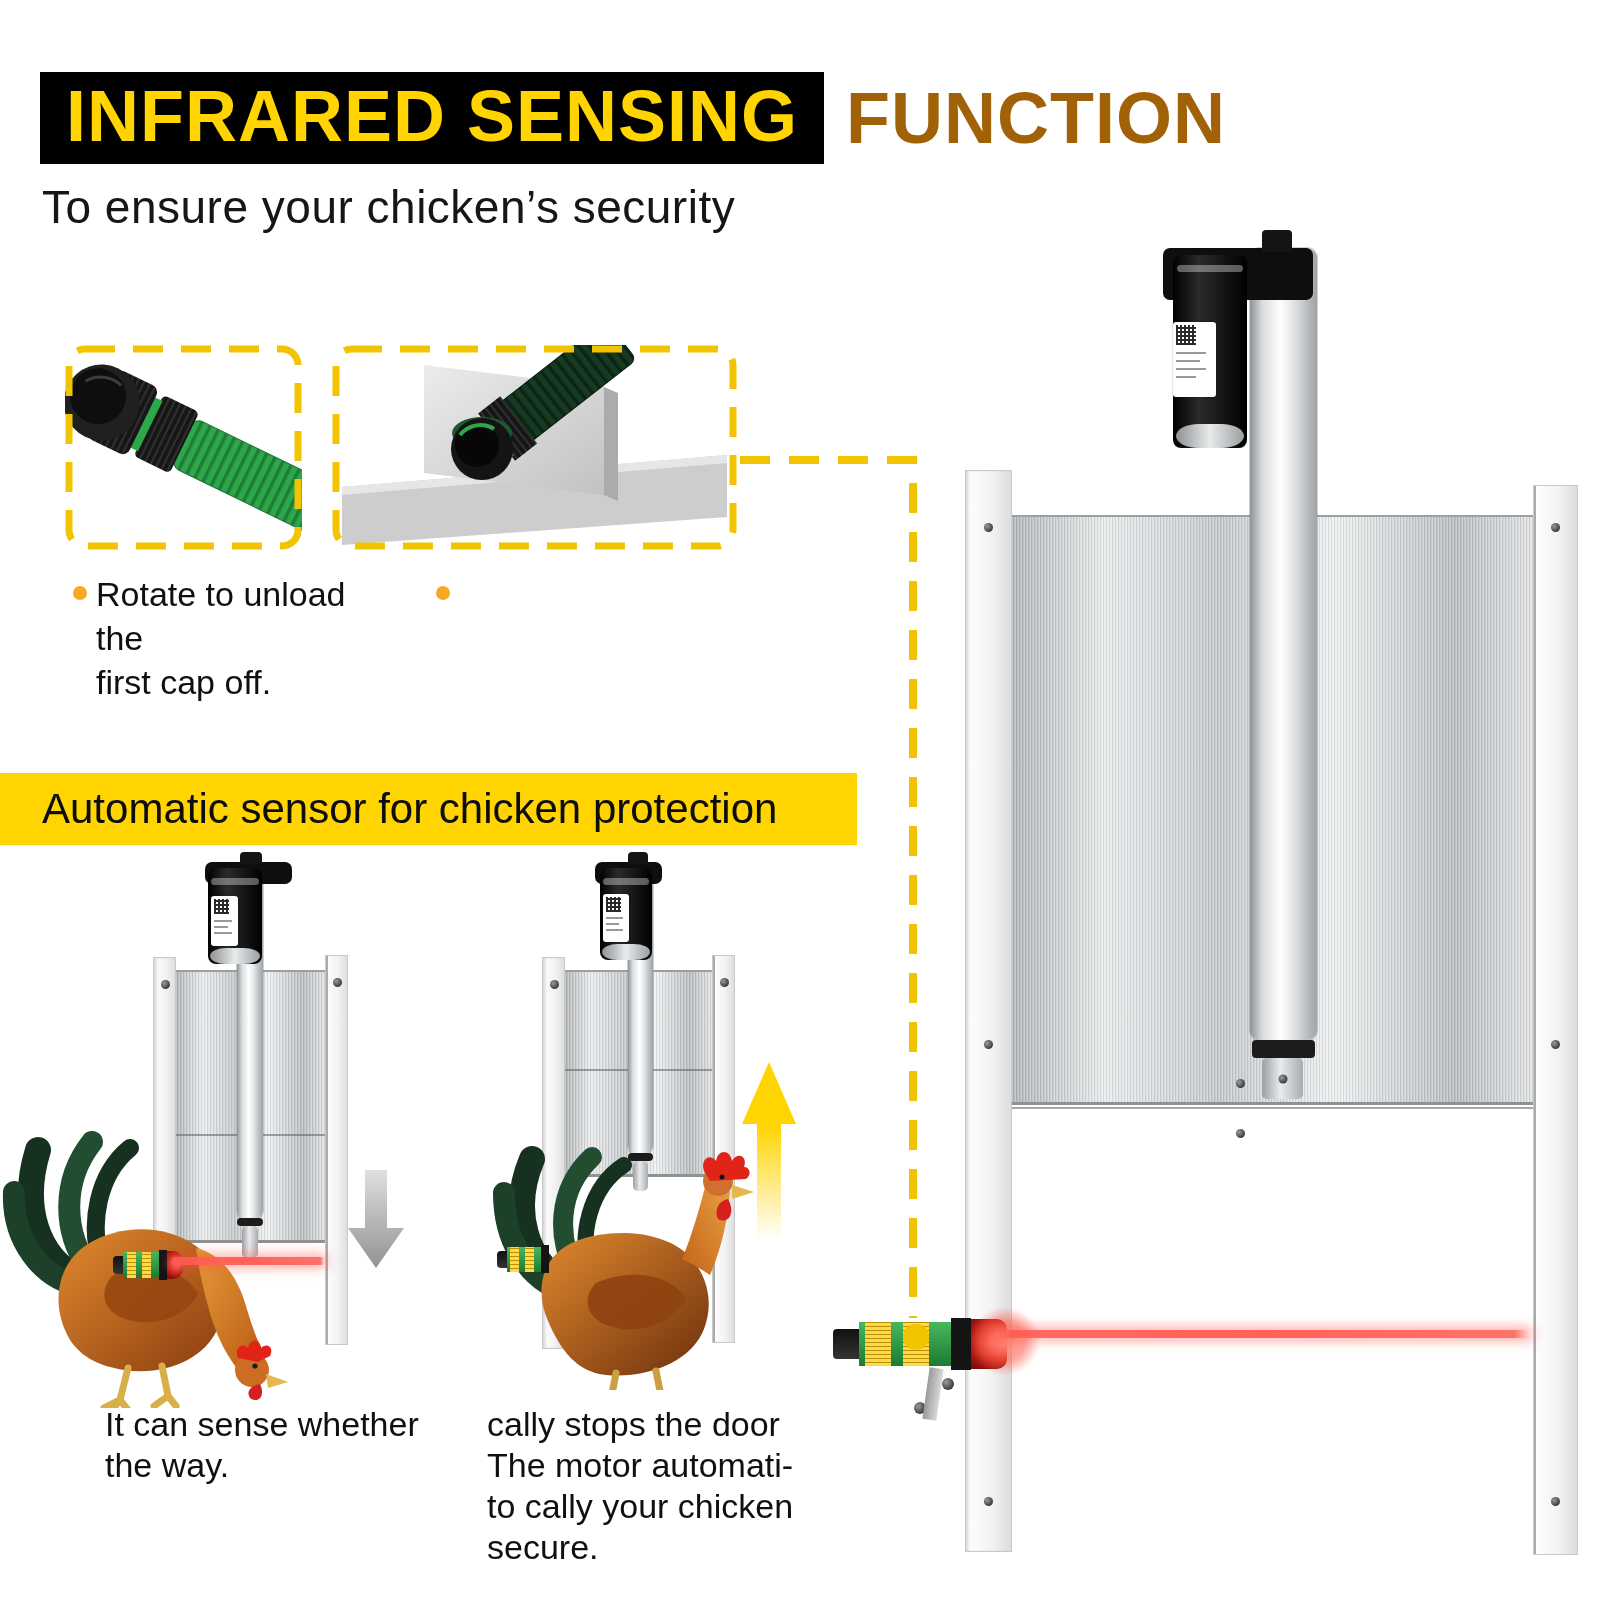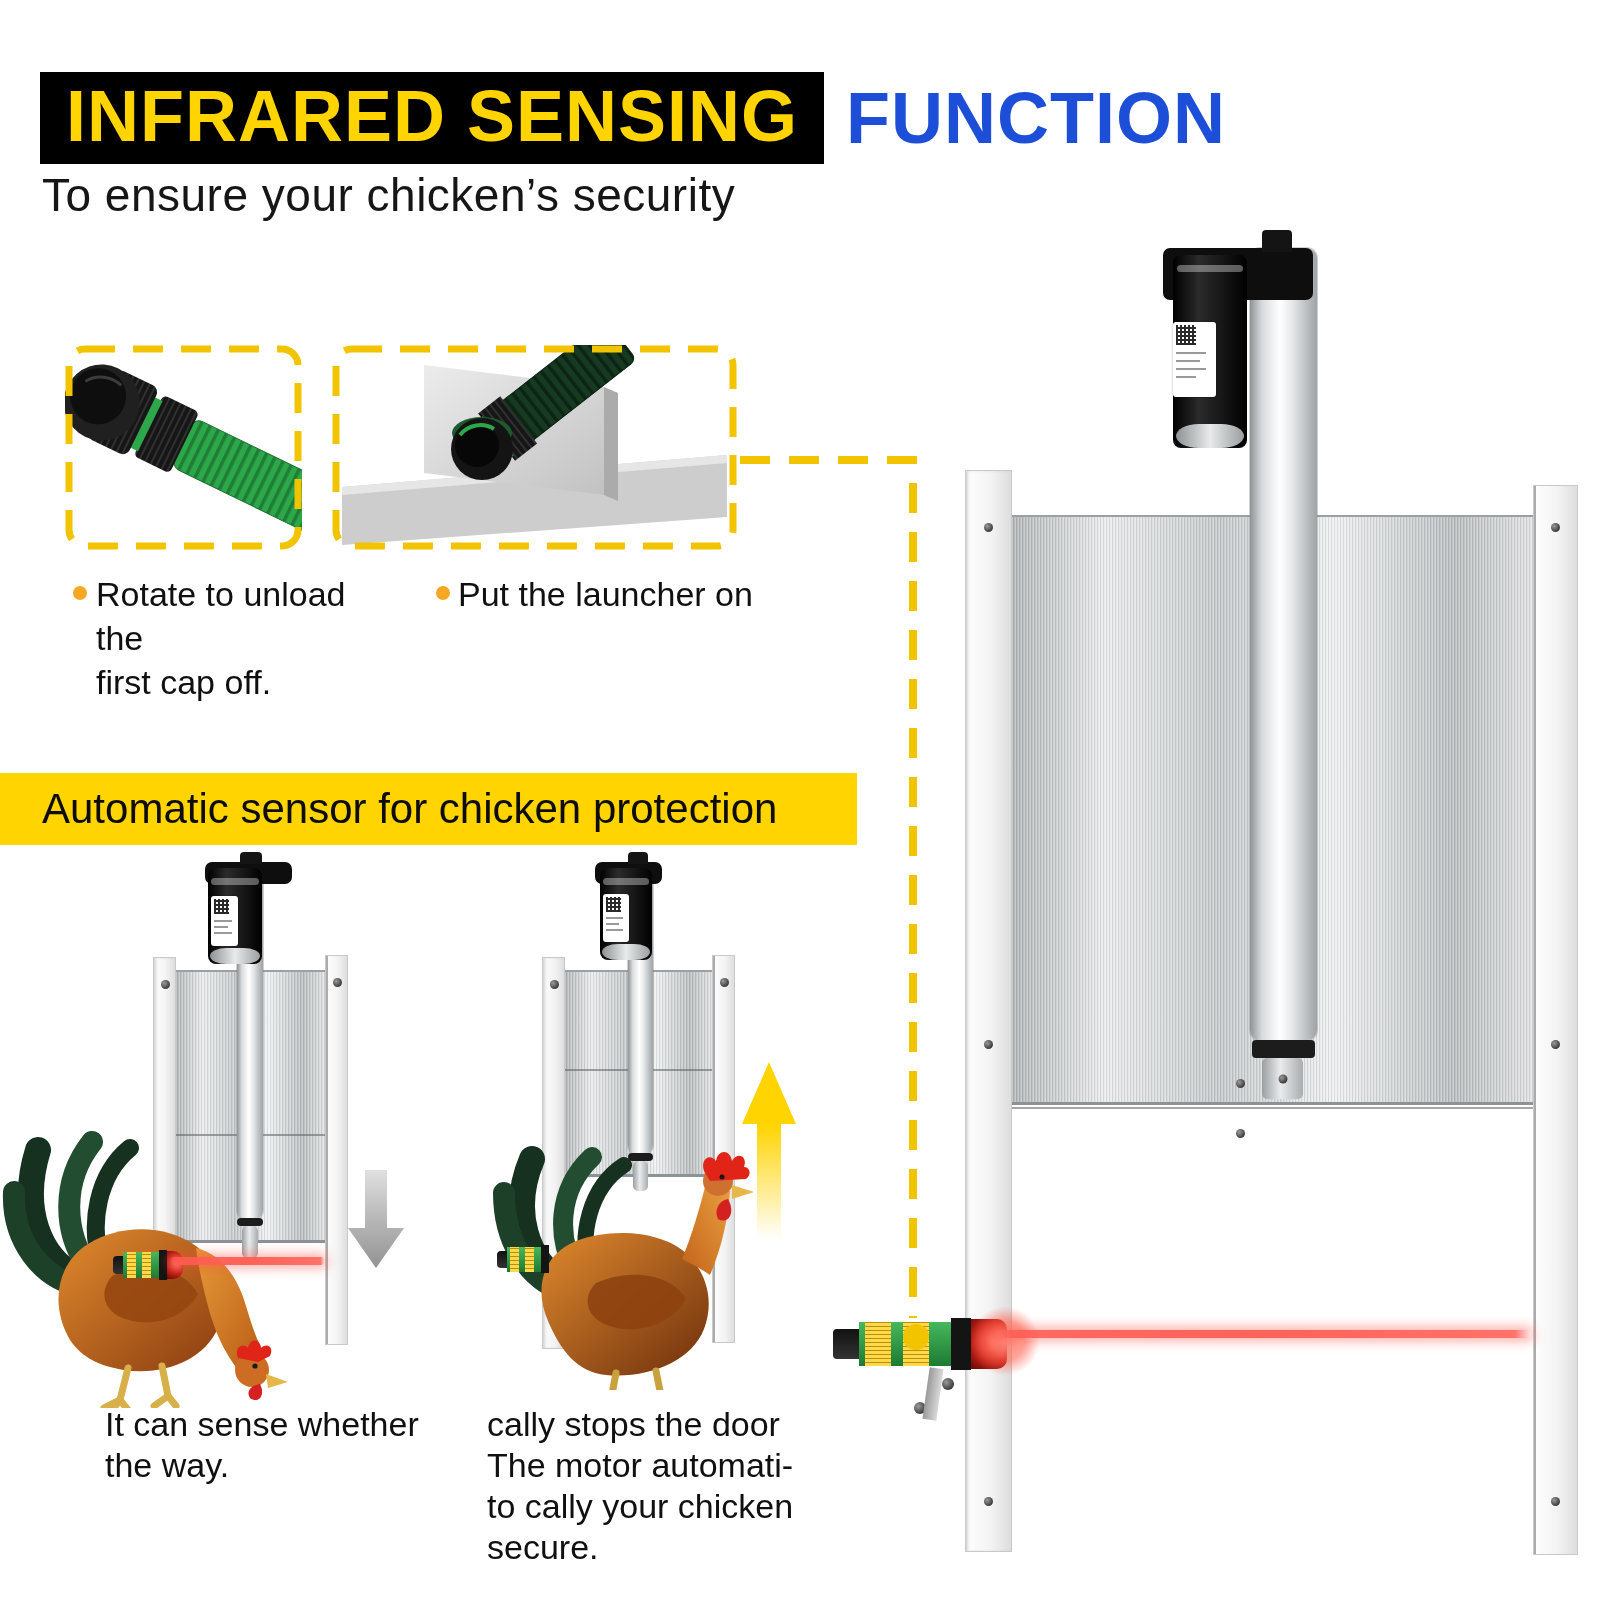--- a/index.html
+++ b/index.html
@@ -4,22 +4,22 @@
 <style>
   html,body{margin:0;padding:0;background:#ffffff;}
   .canvas{position:relative;width:1600px;height:1600px;background:#fff;overflow:hidden;
           font-family:"Liberation Sans", sans-serif;color:#111;}
   .abs{position:absolute;}
 
   
   .title-row{position:absolute;left:40px;top:72px;display:flex;align-items:center;white-space:nowrap;}
   .title-hl{background:#000;color:#FFD400;font-size:72px;font-weight:bold;letter-spacing:1px;
             padding:8px 26px 12px 26px;line-height:1;display:inline-block;}
-  .title-rest{color:#1d4ed8;font-size:72px;font-weight:bold;letter-spacing:1px;margin-left:22px;line-height:1;}
-  .subtitle{position:absolute;left:42px;top:168px;font-size:46px;color:#161616;letter-spacing:.5px;}
+  .title-rest{color:#a16207;font-size:72px;font-weight:bold;letter-spacing:1px;margin-left:22px;line-height:1;}
+  .subtitle{position:absolute;left:42px;top:180px;font-size:46px;color:#161616;letter-spacing:.5px;}
 
   
   .dashed-box{position:absolute;border-radius:16px;background:#fff;}
   .dashed-box svg.frame{position:absolute;left:0;top:0;}
   .box1{left:65px;top:345px;width:237px;height:205px;}
   .box2{left:332px;top:345px;width:405px;height:205px;}
   .fig{position:absolute;left:0;top:0;width:100%;height:100%;overflow:hidden;border-radius:16px;}
 
   
   .step-text{position:absolute;font-size:34px;line-height:44px;color:#101010;}
@@ -164,21 +164,20 @@
     </svg>
   </div>
 
   <span class="bullet b1"></span>
   <div class="step-text step1">
     <div>Rotate to unload the</div>
     <div>first cap off.</div>
   </div>
   <span class="bullet b2"></span>
   <div class="step-text step2">
-    <div>Put the launcher on</div>
   </div>
 
   <div class="banner">Automatic sensor for chicken protection</div>
 
   <div class="scene" style="left:0;top:850px;width:480px;height:560px;">
     <div class="door z1" style="left:176px;top:120px;width:149px;height:268px;">
       <div class="seam" style="top:162px;"></div>
     </div>
     <div class="rail z2" style="left:153px;top:107px;width:23px;height:392px;"></div>
     <div class="rail rt z2" style="left:325px;top:105px;width:23px;height:390px;"></div>

